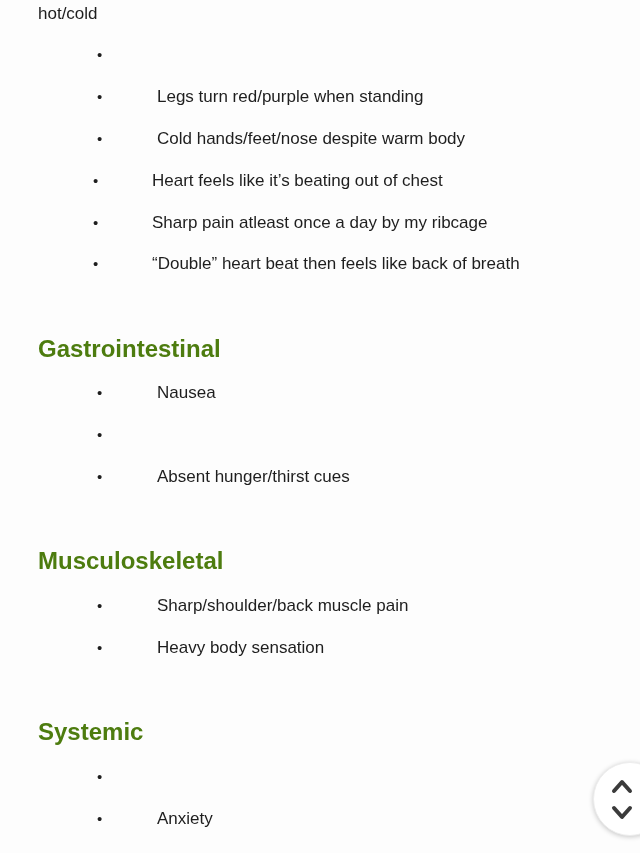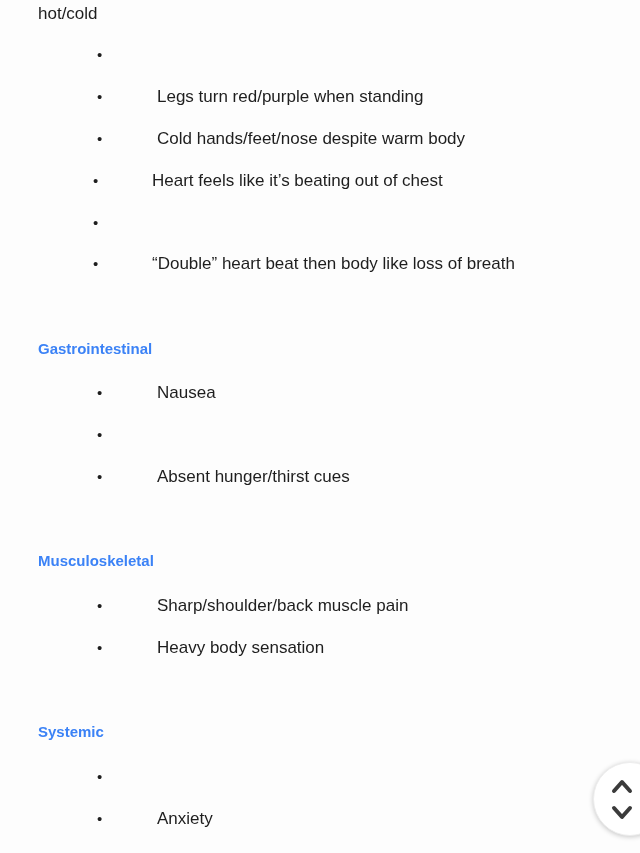--- a/index.html
+++ b/index.html
@@ -31,23 +31,23 @@
   .row .txt {
     position: absolute;
     top: 0;
   }
   .plain .txt {
     left: 38px;
   }
   .heading {
     height: 28px;
     line-height: 28px;
-    font-size: 15px;
+    font-size: 24px;
     font-weight: bold;
-    color: #3b82f6;
+    color: #4d7c0f;
   }
   .heading .txt {
     left: 38px;
   }
   .bullet .dot {
     position: absolute;
     top: 0;
     font-size: 15px;
     color: #1e1e1e;
   }
@@ -108,25 +108,26 @@
     <span class="txt">Cold hands/feet/nose despite warm body</span>
   </div>
 
   <div class="row bullet bullet-b" style="top:169px">
     <span class="dot">•</span>
     <span class="txt">Heart feels like it’s beating out of chest</span>
   </div>
 
   <div class="row bullet bullet-b" style="top:211px">
     <span class="dot">•</span>
+    <span class="txt">Sharp pain atleast once a day by my ribcage</span>
   </div>
 
   <div class="row bullet bullet-b" style="top:252px">
     <span class="dot">•</span>
-    <span class="txt">“Double” heart beat then body like loss of breath</span>
+    <span class="txt">“Double” heart beat then feels like back of breath</span>
   </div>
 
   <div class="row heading" style="top:335px">
     <span class="txt">Gastrointestinal</span>
   </div>
 
   <div class="row bullet bullet-a" style="top:381px">
     <span class="dot">•</span>
     <span class="txt">Nausea</span>
   </div>

